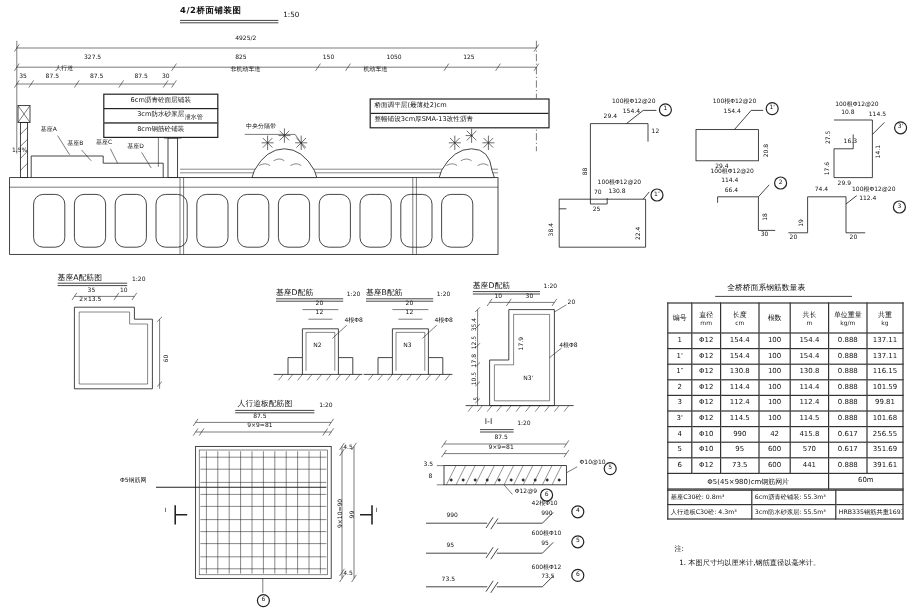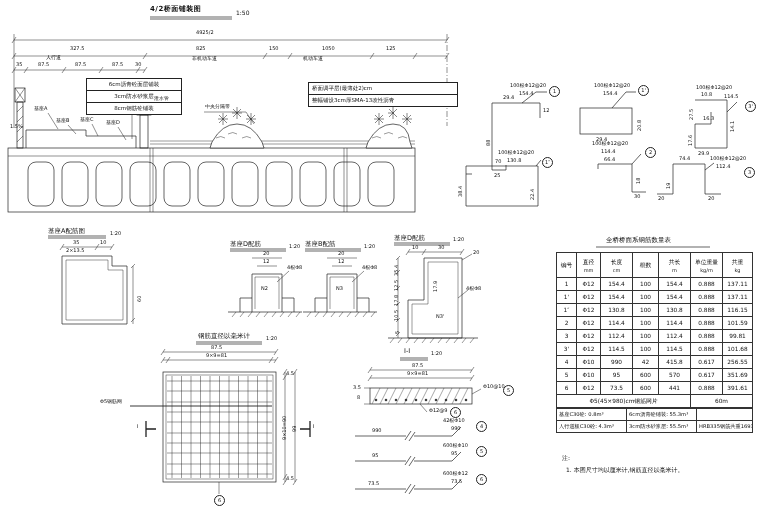--- a/index.html
+++ b/index.html
@@ -237,21 +237,21 @@
 <span class="t s rot" style="left:394px;top:276px">35.4</span>
 <span class="t s rot" style="left:394px;top:291px">12.5</span>
 <span class="t s rot" style="left:394px;top:306px">17.8</span>
 <span class="t s rot" style="left:394px;top:321px">10.5</span>
 <span class="t s rot" style="left:395px;top:334px">5</span>
 <span class="t s rot" style="left:433px;top:292px">17.9</span>
 <span class="t s" style="left:466px;top:286px">4根Φ8</span>
 <span class="t s" style="left:436px;top:314px">N3'</span>
 <span class="t s" style="left:473px;top:250px">20</span>
 
-<span class="t h" style="left:198px;top:333px">钢筋直径以毫米计</span>
+<span class="t h" style="left:198px;top:333px">人行道板配筋图</span>
 <span class="t s" style="left:266px;top:336px">1:20</span>
 <span class="t s" style="left:211px;top:345px">87.5</span>
 <span class="t s" style="left:206px;top:353px">9×9=81</span>
 <span class="t s rot" style="left:282px;top:440px">9×10=90</span>
 <span class="t s rot" style="left:292px;top:432px">99</span>
 <span class="t s" style="left:286px;top:371px">4.5</span>
 <span class="t s" style="left:286px;top:476px">4.5</span>
 <span class="t s" style="left:100px;top:399px">Φ5钢筋网</span>
 <span class="t s" style="left:137px;top:424px">Ⅰ</span>
 <span class="t s" style="left:313px;top:424px">Ⅰ</span>

